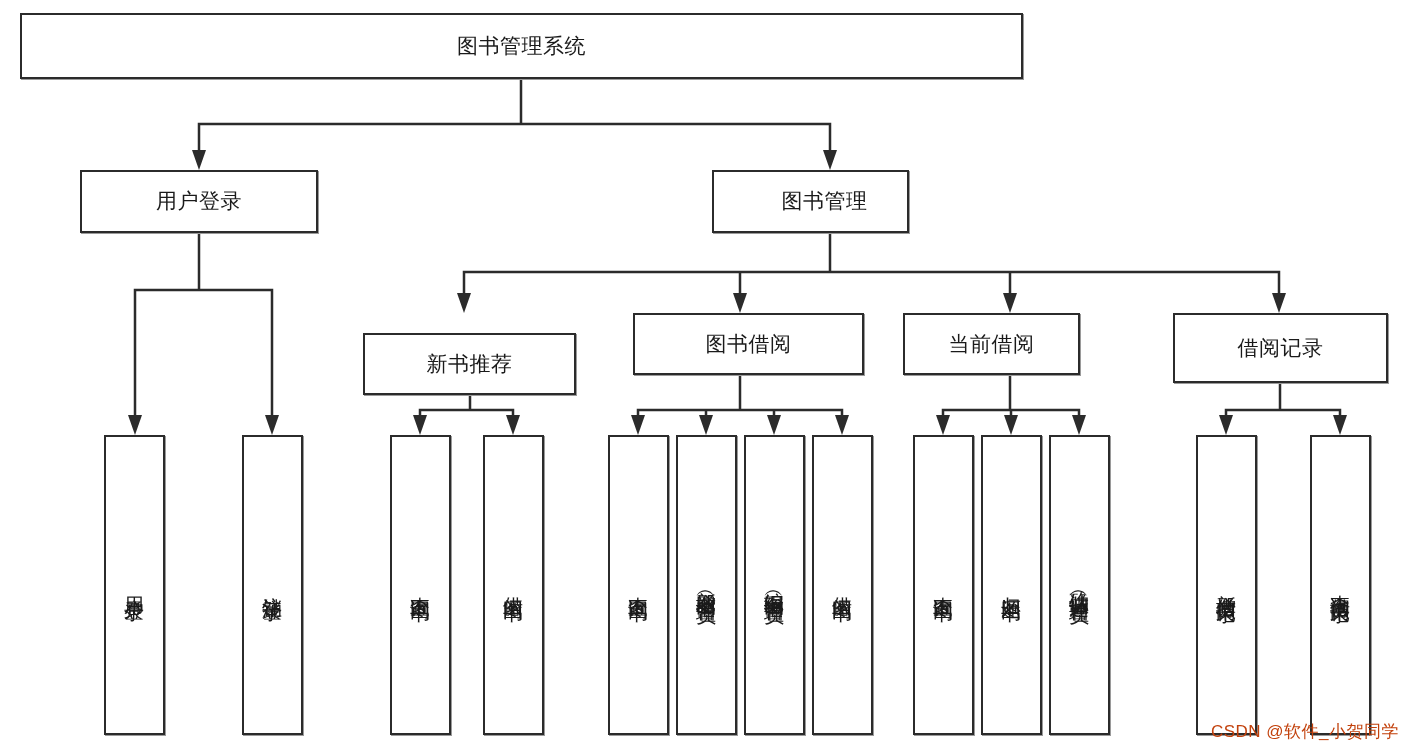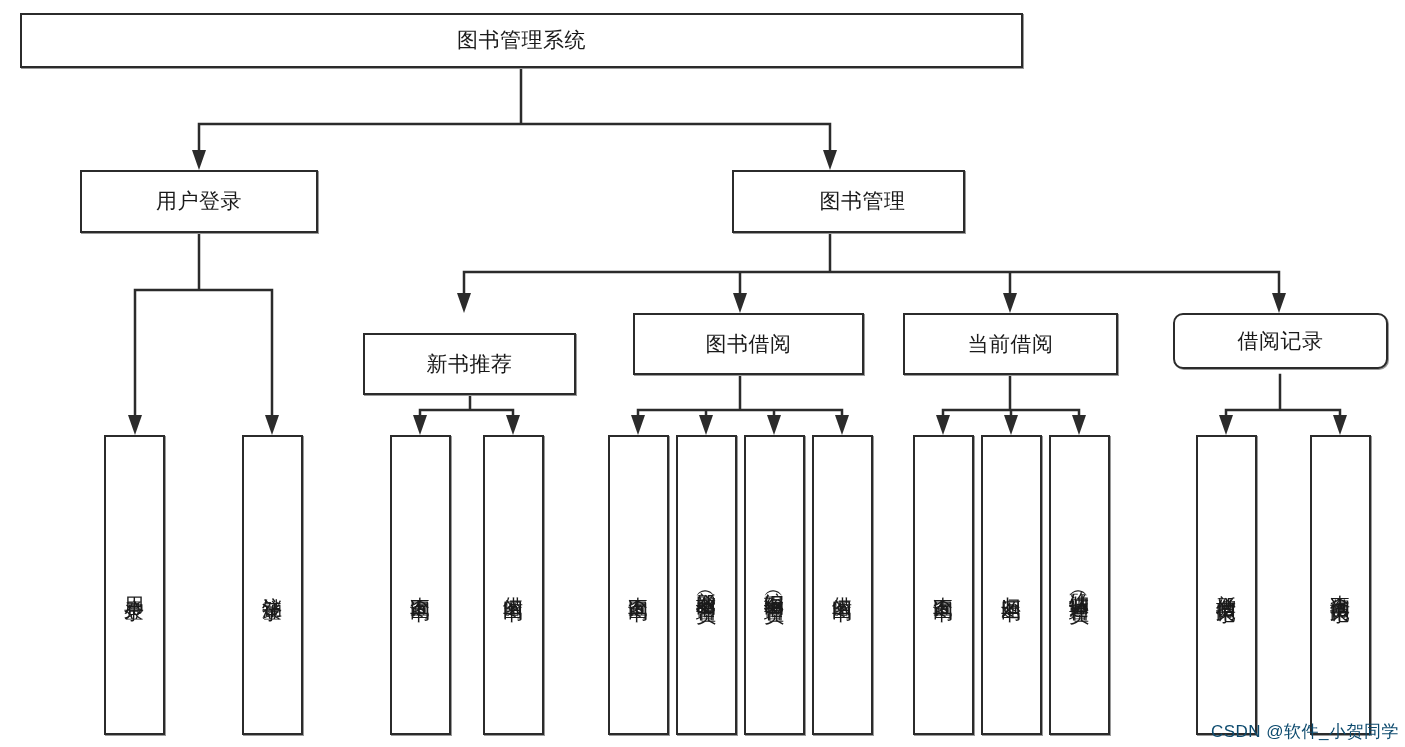--- a/index.html
+++ b/index.html
@@ -64,21 +64,21 @@
     top: 0;
     width: 1405px;
     height: 747px;
     pointer-events: none;
   }
   .watermark {
     position: absolute;
     right: 6px;
     bottom: 4px;
     font-size: 17px;
-    color: #0c4a6e;
+    color: #c2410c;
     letter-spacing: 0.5px;
     white-space: nowrap;
     user-select: none;
   }
 </style>
 </head>
 <body>
 
 <div id="diagram-root">
 
@@ -108,43 +108,43 @@
         <polygon points="767,415 781,415 774,435"></polygon>
         <polygon points="835,415 849,415 842,435"></polygon>
         <polygon points="936,415 950,415 943,435"></polygon>
         <polygon points="1004,415 1018,415 1011,435"></polygon>
         <polygon points="1072,415 1086,415 1079,435"></polygon>
         <polygon points="1219,415 1233,415 1226,435"></polygon>
         <polygon points="1333,415 1347,415 1340,435"></polygon>
       </g>
   </svg>
 
-  <div class="node-box level-0" id="node-root" style="left: 20px; top: 13px; width: 1003px; height: 55px;">
+  <div class="node-box level-0" id="node-root" style="left: 20px; top: 13px; width: 1003px; height: 66px;">
     <span class="node-label">图书管理系统</span>
   </div>
 
   <div id="nodes-level1">
       <div class="node-box level-1" style="left: 80px; top: 170px; width: 238px; height: 63px;">
         <span class="node-label">用户登录</span>
       </div>
-      <div class="node-box level-1" style="left: 732px; top: 170px; width: 233px; height: 63px; padding-left: 28px;">
+      <div class="node-box level-1" style="left: 712px; top: 170px; width: 197px; height: 63px; padding-left: 28px;">
         <span class="node-label">图书管理</span>
       </div>
     </div>
   <div id="nodes-level2">
       <div class="node-box level-2" style="left: 363px; top: 313px; width: 213px; height: 62px; margin-top: 20px;">
         <span class="node-label">新书推荐</span>
       </div>
       <div class="node-box level-2" style="left: 633px; top: 313px; width: 231px; height: 62px;">
         <span class="node-label">图书借阅</span>
       </div>
-      <div class="node-box level-2" style="left: 903px; top: 313px; width: 215px; height: 62px;">
+      <div class="node-box level-2" style="left: 903px; top: 313px; width: 177px; height: 62px;">
         <span class="node-label">当前借阅</span>
       </div>
-      <div class="node-box level-2" style="left: 1173px; top: 313px; width: 215px; height: 56px; border-radius: 10px;">
+      <div class="node-box level-2" style="left: 1173px; top: 313px; width: 215px; height: 70px;">
         <span class="node-label">借阅记录</span>
       </div>
     </div>
   <div id="nodes-leaves">
       <div class="node-box level-3" style="left: 104px; top: 435px; width: 61px; height: 300px;">
         <span class="node-label">用户登录</span>
       </div>
       <div class="node-box level-3" style="left: 242px; top: 435px; width: 61px; height: 300px;">
         <span class="node-label">注销登录</span>
       </div>

